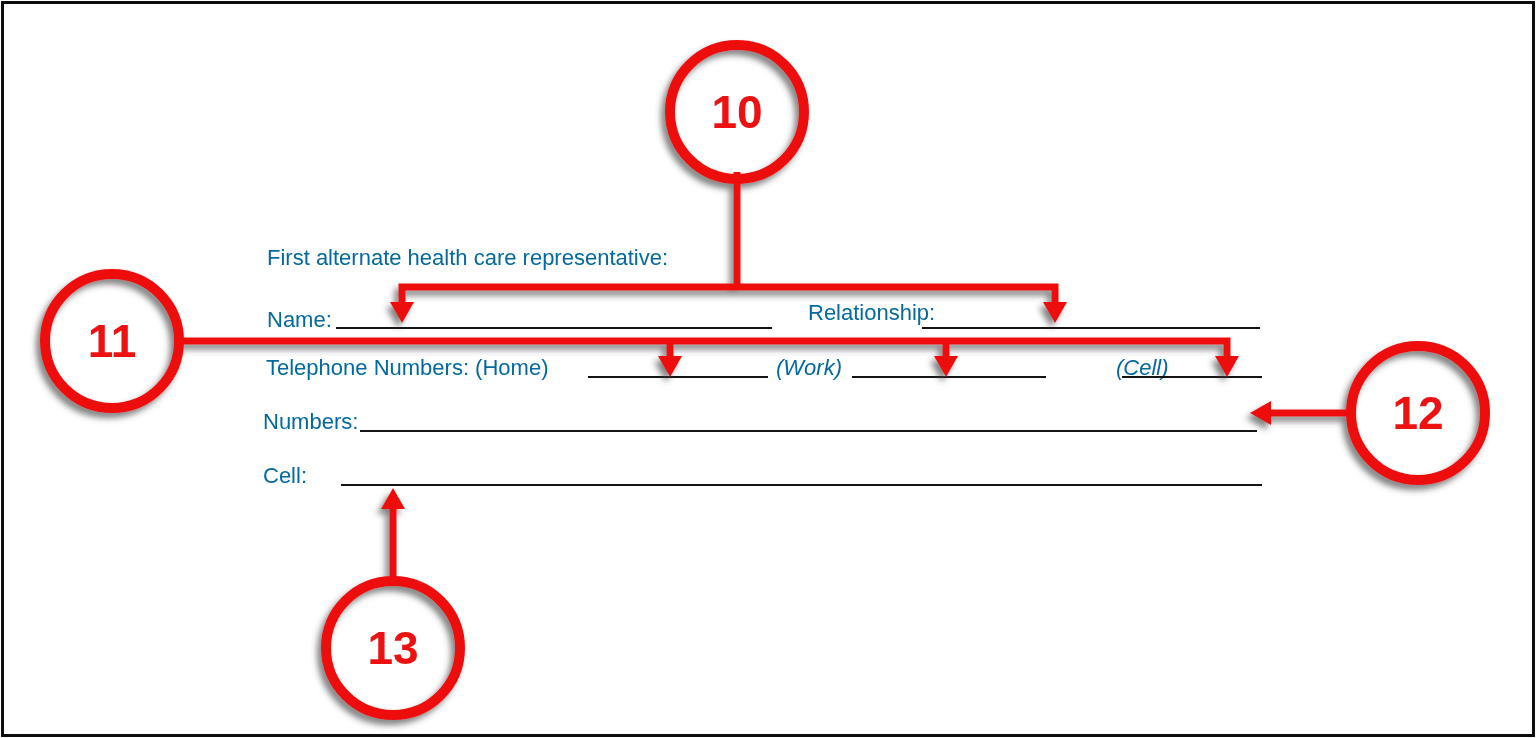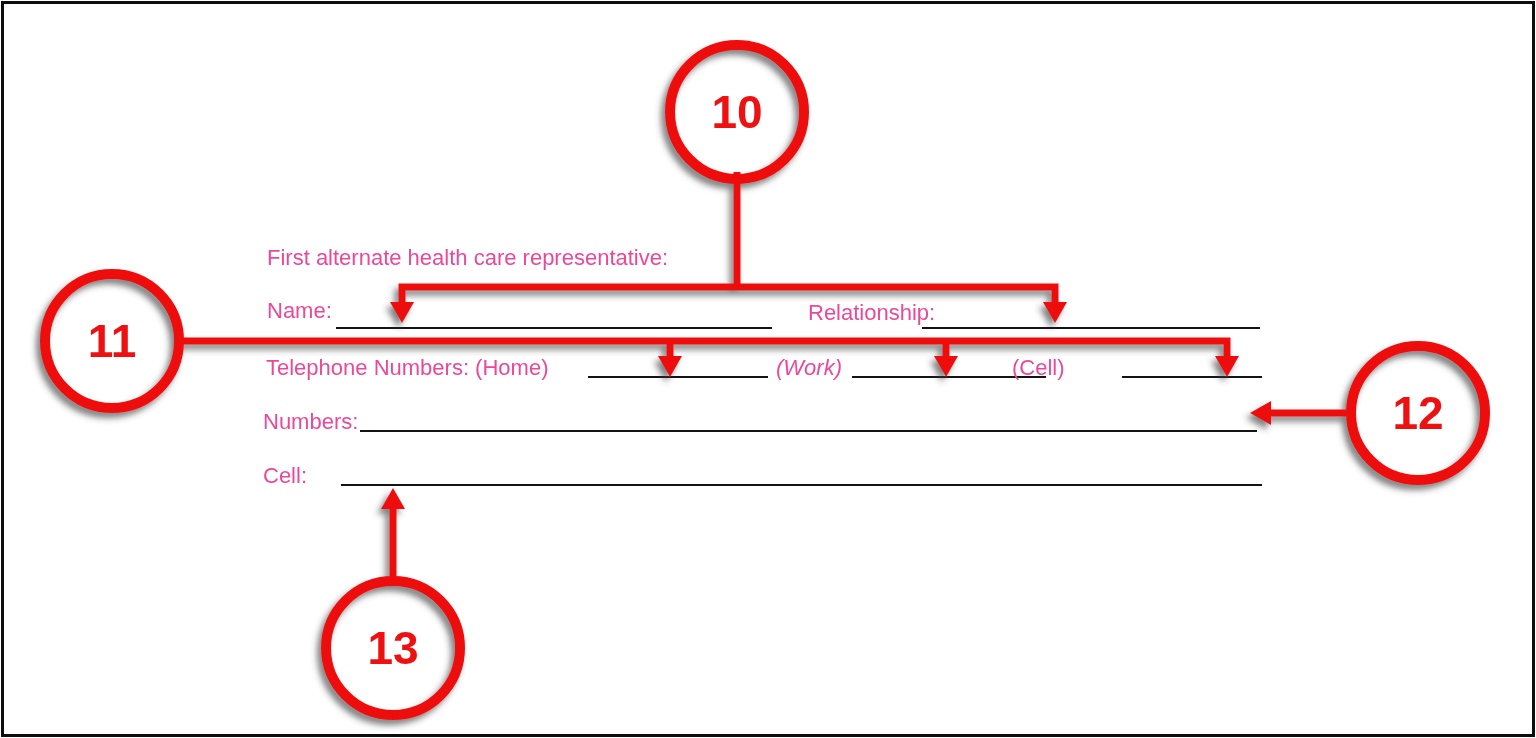--- a/index.html
+++ b/index.html
@@ -14,21 +14,21 @@
   .frame{
     position:absolute;inset:1px;
     border:3px solid #0d0d0d;
     pointer-events:none;
   }
   .lbl{
     position:absolute;
     font-size:22px;
     line-height:24px;
     white-space:nowrap;
-    color:#ec4899;
+    color:#0369a1;
   }
   .blank{
     position:absolute;
     height:0;
     border-bottom:2.5px solid #141414;
   }
   #annotations{
     position:absolute;left:0;top:0;width:1536px;height:738px;
     pointer-events:none;
   }
@@ -41,30 +41,30 @@
 </style>
 </head>
 <body>
 
 <div id="stage">
 
   <div class="frame"></div>
 
   <div class="lbl" style="left:267px;top:246px;">First alternate health care representative:</div>
 
-  <div class="lbl" style="left:267px;top:299px;">Name:</div>
+  <div class="lbl" style="left:267px;top:308px;">Name:</div>
   <div class="blank" style="left:336px;top:327px;width:436px;"></div>
   <div class="lbl" style="left:808px;top:301px;">Relationship:</div>
   <div class="blank" style="left:922px;top:327px;width:338px;"></div>
 
   <div class="lbl" style="left:266px;top:356px;">Telephone Numbers: (Home)</div>
   <div class="blank" style="left:588px;top:376px;width:180px;"></div>
   <div class="lbl" style="left:776px;top:356px;font-style:italic;">(Work)</div>
   <div class="blank" style="left:852px;top:376px;width:194px;"></div>
-  <div class="lbl" style="left:1012px;top:356px;">(Cell)</div>
+  <div class="lbl" style="left:1116px;top:356px;font-style:italic;">(Cell)</div>
   <div class="blank" style="left:1122px;top:376px;width:140px;"></div>
 
   <div class="lbl" style="left:263px;top:410px;">Numbers:</div>
   <div class="blank" style="left:360px;top:430px;width:897px;"></div>
 
   <div class="lbl" style="left:263px;top:464px;">Cell:</div>
   <div class="blank" style="left:341px;top:484px;width:921px;"></div>
 
   <svg id="annotations" viewBox="0 0 1536 738">
     <defs>

